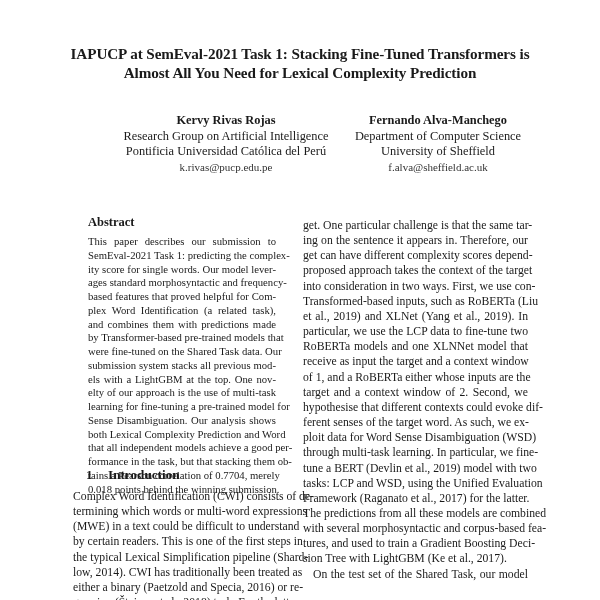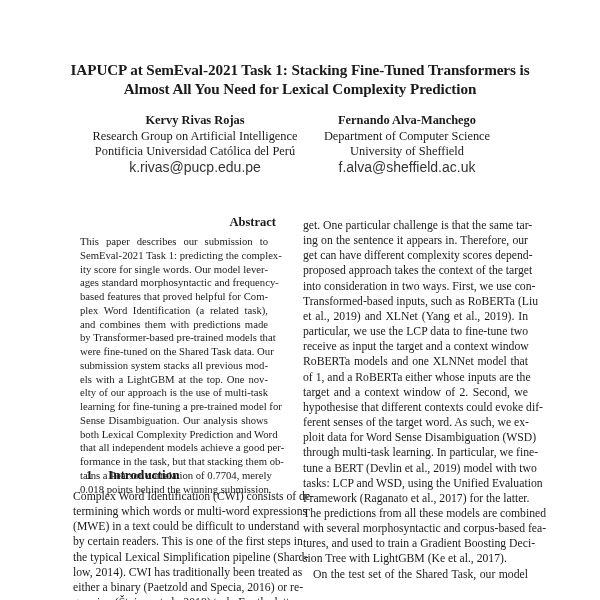--- a/index.html
+++ b/index.html
@@ -1,25 +1,25 @@
 <!DOCTYPE html>
 <html><head>
 <meta charset="utf-8">
 <style>
   html, body { margin:0; padding:0; background:#ffffff; }
   body { width:600px; height:600px; position:relative; overflow:hidden; font-family:"Liberation Serif","DejaVu Serif",serif; color:#1a1a1a; }
-  .title { position:absolute; left:40px; width:520px; top:60px; text-align:center; font-weight:bold; font-size:15.2px; line-height:19px; letter-spacing:-0.1px; }
+  .title { position:absolute; left:40px; width:520px; top:44px; text-align:center; font-weight:bold; font-size:15.2px; line-height:19px; letter-spacing:-0.1px; }
   .authors { position:absolute; top:113px; left:0; width:600px; }
-  .author { position:absolute; text-align:center; font-size:12.4px; line-height:15.6px; }
+  .author { position:absolute; text-align:center; font-size:12.4px; line-height:15.6px;margin-left:31px; }
   .author .name { font-weight:bold; }
-  .author .email { font-family:Liberation Sans, sans-serif; font-size:14px; color:#333; }
+  .author .email { font-family:Liberation Serif, serif; font-size:11px; color:#333; }
   .a1 { left:90px; width:210px; }
   .a2 { left:300px; width:214px; }
-  .abs-head { position:absolute; top:215px; left:88px; width:188px; text-align:right; font-weight:bold; font-size:12.5px; }
-  .abs { position:absolute; top:235px; left:80px; width:188px; font-size:10.7px; line-height:13.75px; text-align:justify; }
+  .abs-head { position:absolute; top:215px; left:88px; width:188px; text-align:left; font-weight:bold; font-size:12.5px; }
+  .abs { position:absolute; top:235px; left:88px; width:188px; font-size:10.7px; line-height:13.75px; text-align:justify; }
   .abs .ln, .col .ln { display:block; white-space:nowrap; text-align-last:justify; text-align:justify; }
   .abs .ln.last, .col .ln.last { text-align-last:left; }
   .sec { position:absolute; top:467px; left:86px; font-weight:bold; font-size:13.2px; }
   .sec .num { display:inline-block; width:22px; }
   .col { position:absolute; font-size:11.7px; line-height:15.15px; }
   .left { top:489px; left:73px; width:223px; }
   .right { top:218px; left:303px; width:225px; }
   .indent { padding-left:10px; }
 </style>
 </head>
@@ -84,22 +84,22 @@
   </div>
 <div class="col right" id="rightcol">
     <span class="ln">get. One particular challenge is that the same tar-</span>
     <span class="ln">ing on the sentence it appears in. Therefore, our</span>
     <span class="ln">get can have different complexity scores depend-</span>
     <span class="ln">proposed approach takes the context of the target</span>
     <span class="ln">into consideration in two ways. First, we use con-</span>
     <span class="ln">Transformed-based inputs, such as RoBERTa (Liu</span>
     <span class="ln">et al., 2019) and XLNet (Yang et al., 2019). In</span>
     <span class="ln">particular, we use the LCP data to fine-tune two</span>
+    <span class="ln">RoBERTa models and one XLNNet model that</span>
     <span class="ln">receive as input the target and a context window</span>
-    <span class="ln">RoBERTa models and one XLNNet model that</span>
     <span class="ln">of 1, and a RoBERTa either whose inputs are the</span>
     <span class="ln">target and a context window of 2. Second, we</span>
     <span class="ln">hypothesise that different contexts could evoke dif-</span>
     <span class="ln">ferent senses of the target word. As such, we ex-</span>
     <span class="ln">ploit data for Word Sense Disambiguation (WSD)</span>
     <span class="ln">through multi-task learning. In particular, we fine-</span>
     <span class="ln">tune a BERT (Devlin et al., 2019) model with two</span>
     <span class="ln">tasks: LCP and WSD, using the Unified Evaluation</span>
     <span class="ln">Framework (Raganato et al., 2017) for the latter.</span>
     <span class="ln">The predictions from all these models are combined</span>

